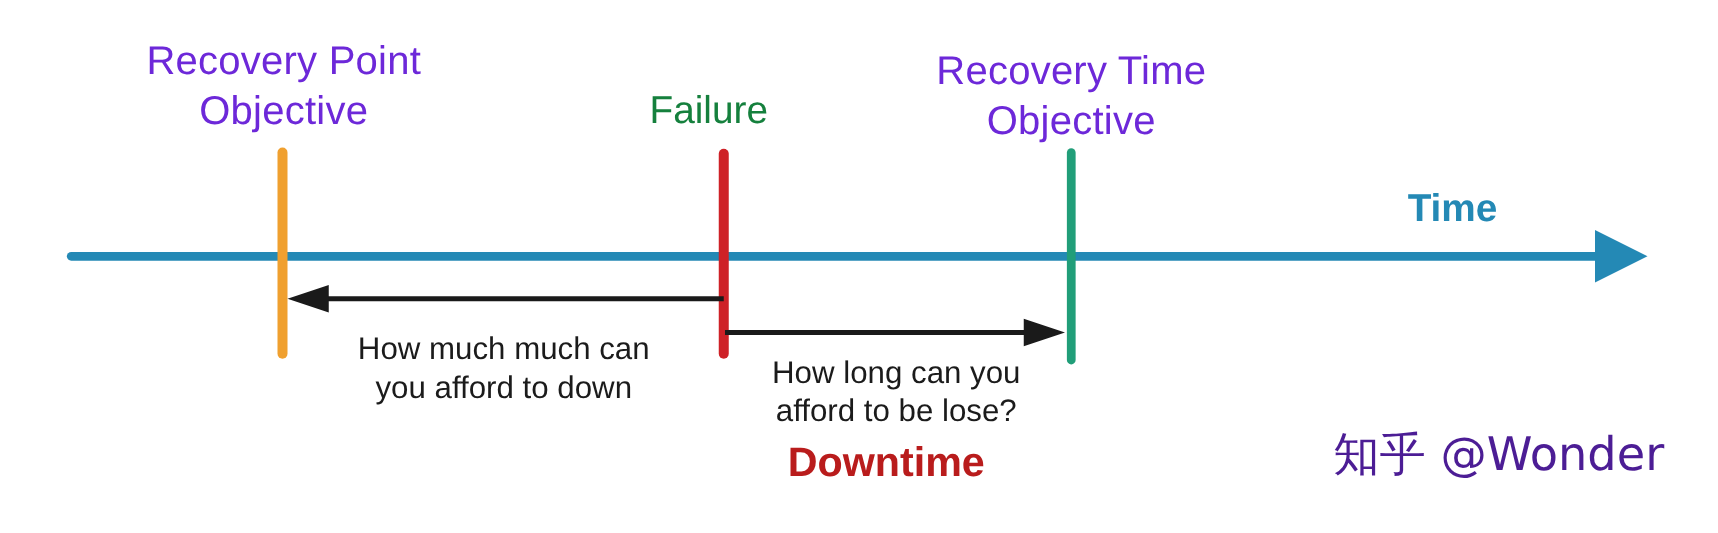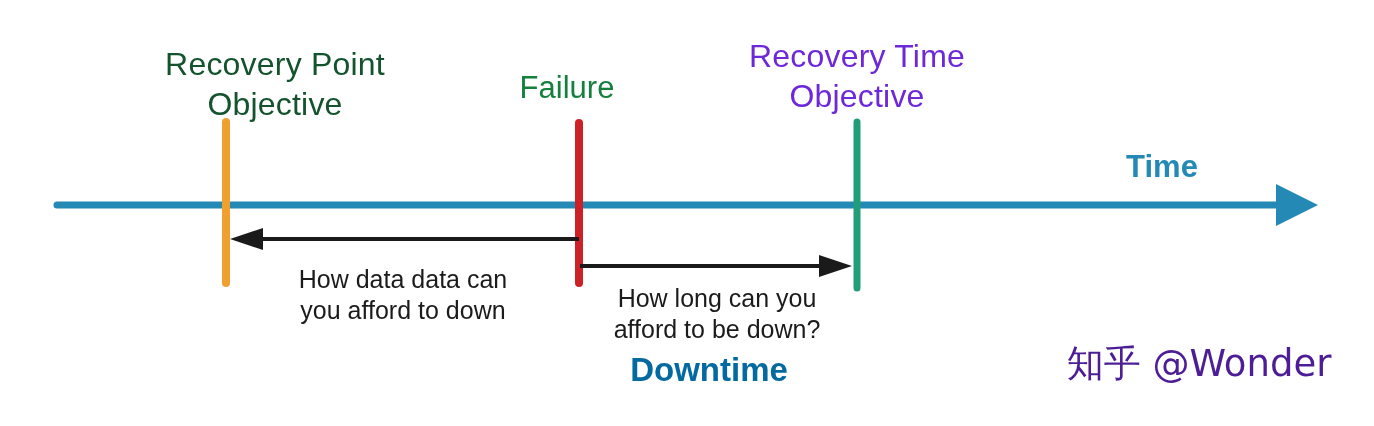--- a/index.html
+++ b/index.html
@@ -81,42 +81,42 @@
       <line x1="579" y1="239" x2="256" y2="239" stroke-width="4" stroke="#1A1A1A"></line>
       <polygon points="230,239 263,228 263,250" fill="#1A1A1A"></polygon>
     </g>
 
     <g>
       <line x1="580" y1="266" x2="824" y2="266" stroke-width="4" stroke="#1A1A1A"></line>
       <polygon points="852,266 819,255 819,277" fill="#1A1A1A"></polygon>
     </g>
   </svg>
 
-  <div class="label marker-label" style="left: 227px; top: 44px; color: #14532d; margin-left: 48px;">
+  <div class="label marker-label" style="left: 227px; top: 28px; color: #6d28d9;">
     <span class="line">Recovery Point</span>
     <span class="line">Objective</span>
   </div>
 
   <div class="label failure-label" style="left: 567px; top: 70px; color: #15803d;">Failure</div>
 
   <div class="label marker-label" style="left: 857px; top: 36px; color: #6d28d9;">
     <span class="line">Recovery Time</span>
     <span class="line">Objective</span>
   </div>
 
   <div class="label time-label" style="left: 1162px; top: 150px; color: rgb(36, 137, 181); text-align: center;">Time</div>
 
   <div class="label question-label" style="left: 403px; top: 264px; color: rgb(27, 27, 27);">
-    <span class="line">How data data can</span>
+    <span class="line">How much much can</span>
     <span class="line">you afford to down</span>
   </div>
 
 
   <div class="label question-label" style="left: 717px; top: 283px; color: rgb(27, 27, 27);">
     <span class="line">How long can you</span>
-    <span class="line">afford to be down?</span>
+    <span class="line">afford to be lose?</span>
   </div>
 
-  <div class="label span-label" style="left: 709px; top: 351px; color: #0369a1;">Downtime</div>
+  <div class="label span-label" style="left: 709px; top: 351px; color: #b91c1c;">Downtime</div>
 
   <div class="watermark" style="left: 1199px; top: 342px; color: #4c1d95;">知乎 @Wonder</div>
 
 </div>
 
 </body></html>

